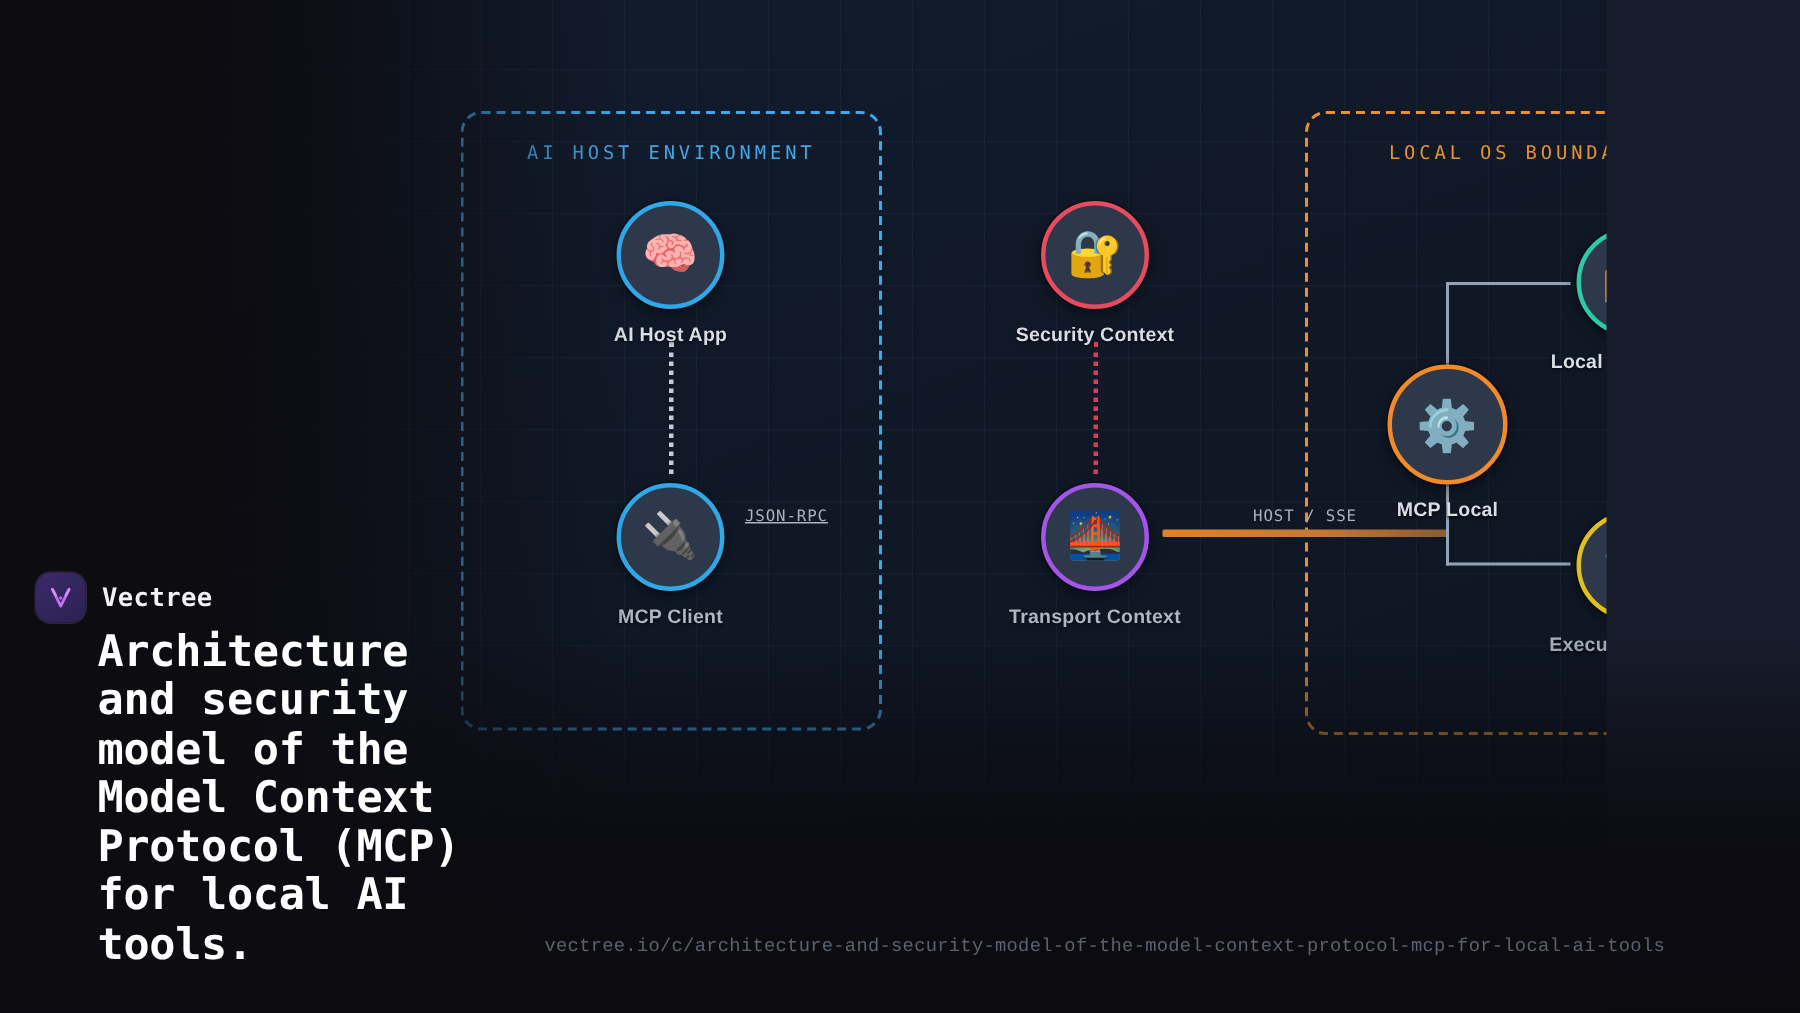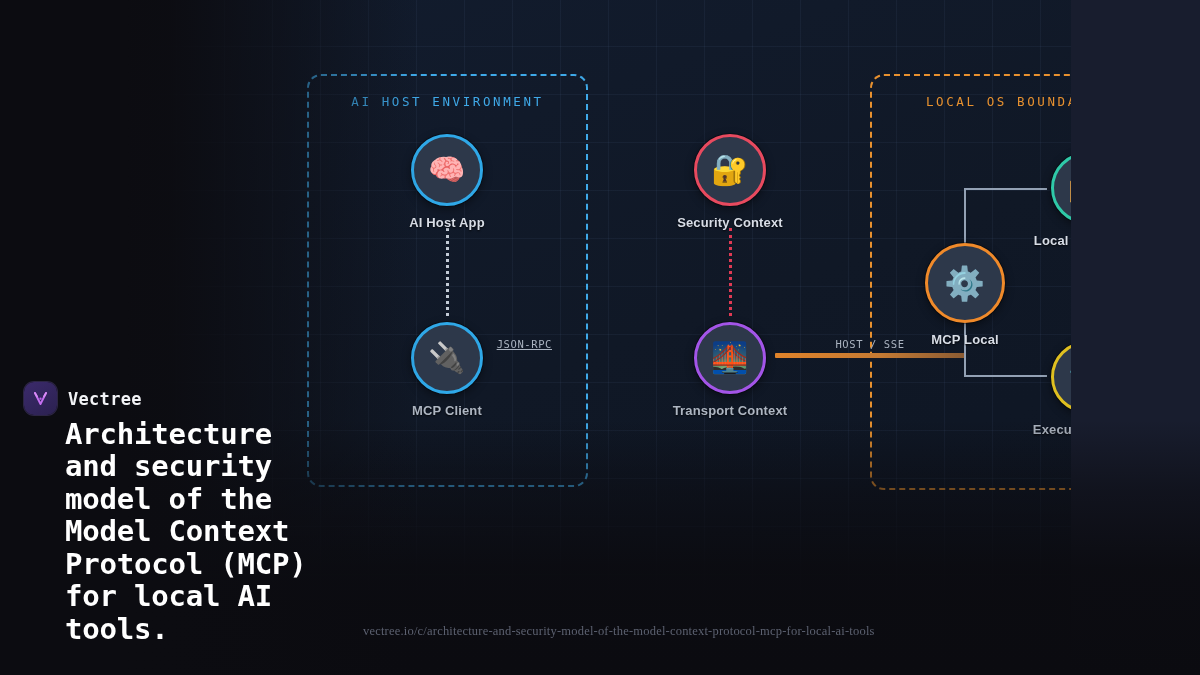--- a/index.html
+++ b/index.html
@@ -230,21 +230,21 @@
     line-height:1.12;
     color:#ffffff;
     letter-spacing:-.2px;
     white-space:pre-line;
     margin-left:43px;
   }
 
   #footer-url {
     position:absolute;
     left:363px; top:624px;
-    font-family:Liberation Serif, serif;
+    font-family:Liberation Mono, monospace;
     font-size:12.5px;
     color:#5c6170;
     letter-spacing:.2px;
     white-space:nowrap;
   }
 </style>
 </head>
 <body>
 
 <div id="stage">

